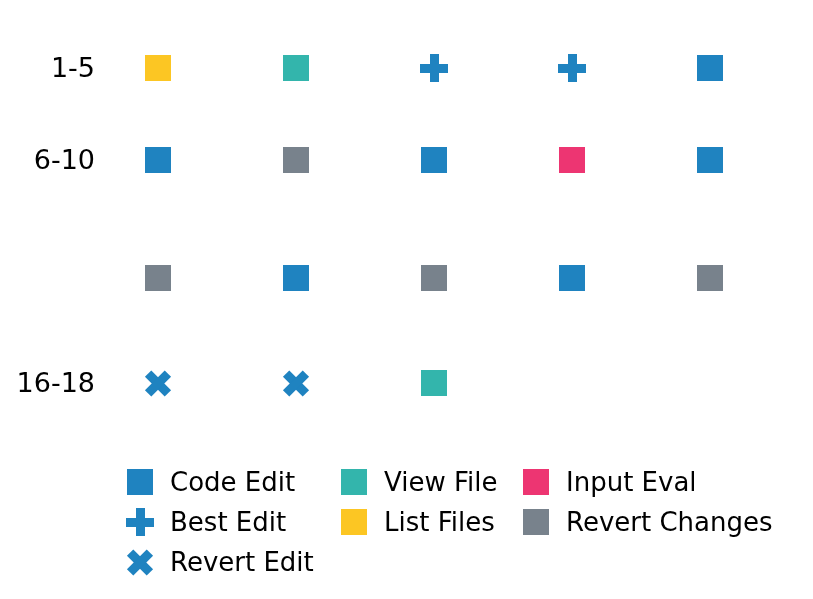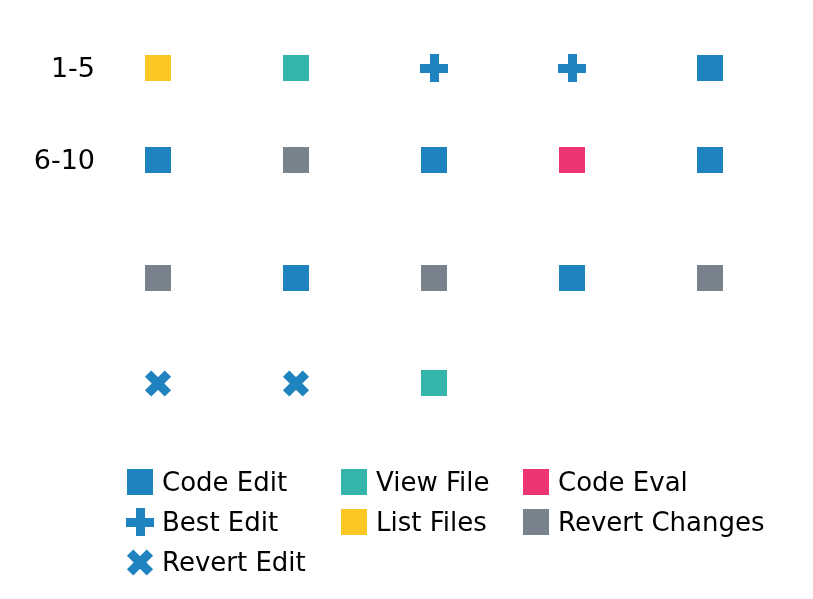--- a/index.html
+++ b/index.html
@@ -137,21 +137,21 @@
   .legend-swatch {
     position: absolute;
     left: 0;
     top: 0;
     width: 32px;
     height: 40px;
   }
 
   .legend-label {
     position: absolute;
-    left: 38px;
+    left: 46px;
     top: 0;
     height: 40px;
     line-height: 40px;
     font-size: 26px;
     color: #000000;
     white-space: nowrap;
   }
 </style>
 </head>
 <body>
@@ -217,20 +217,21 @@
           </div>
           <div class="cell" title="Code Edit" style="left: 457px;">
             <div class="marker square" style="color: rgb(31, 131, 192); background: rgb(31, 131, 192);"></div>
           </div>
           <div class="cell" title="Revert Changes" style="left: 595px;">
             <div class="marker square" style="color: rgb(120, 130, 140); background: rgb(120, 130, 140);"></div>
           </div>
         </div>
       </div>
       <div class="row" style="top: 363px;">
+        <div class="row-label">16-18</div>
         <div class="cells">
           <div class="cell" title="Failed Edit" style="left: 43px;">
             <div class="marker cross" style="color: rgb(31, 131, 192);">
               <span class="bar-a"></span>
               <span class="bar-b"></span>
             </div>
           </div>
           <div class="cell" title="Failed Edit" style="left: 181px;">
             <div class="marker cross" style="color: rgb(31, 131, 192);">
               <span class="bar-a"></span>
@@ -253,21 +254,21 @@
       <div class="legend-entry" style="left: 338px; top: 10px;">
         <div class="legend-swatch">
           <div class="marker square" style="color: rgb(51, 181, 172); background: rgb(51, 181, 172);"></div>
         </div>
         <div class="legend-label">View File</div>
       </div>
       <div class="legend-entry" style="left: 520px; top: 10px;">
         <div class="legend-swatch">
           <div class="marker square" style="color: rgb(237, 53, 114); background: rgb(237, 53, 114);"></div>
         </div>
-        <div class="legend-label">Code Eval</div>
+        <div class="legend-label">Input Eval</div>
       </div>
       <div class="legend-entry" style="left: 124px; top: 50px;">
         <div class="legend-swatch">
           <div class="marker plus" style="color: rgb(31, 131, 192);">
             <span class="bar-h"></span>
             <span class="bar-v"></span>
           </div>
         </div>
         <div class="legend-label">Best Edit</div>
       </div>

